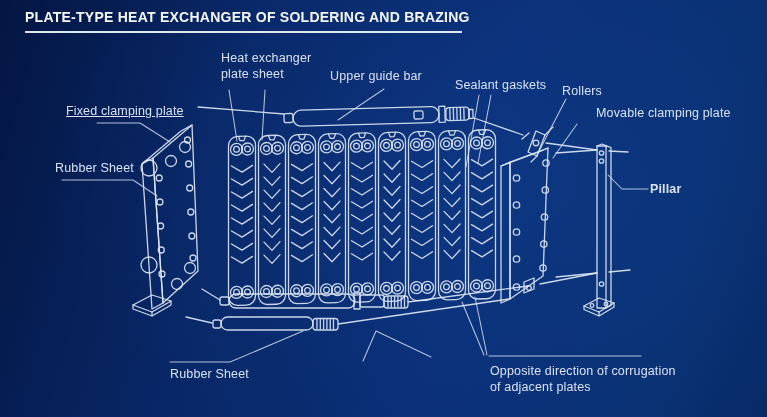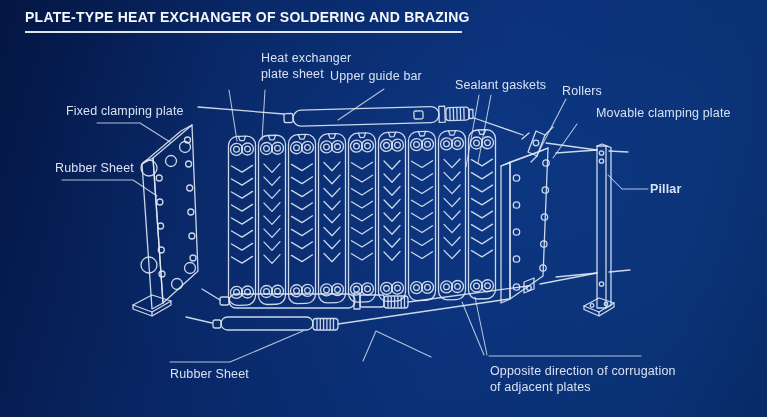--- a/index.html
+++ b/index.html
@@ -15,21 +15,21 @@
     font-size:14px;font-weight:bold;letter-spacing:.25px;white-space:nowrap;
   }
   .title-underline{
     position:absolute;left:25px;top:31px;width:437px;height:2px;
     background:rgba(243,247,252,.92);
   }
   .label{
     position:absolute;color:#d9e2f2;font-size:12.5px;line-height:16px;
     letter-spacing:.15px;
   }
-  .w105{width:108px;margin-left:40px;}
+  .w105{width:108px;}
   .w182{width:186px;}
   svg.diagram{position:absolute;left:0;top:0;}
   svg.diagram *{vector-effect:non-scaling-stroke;}
   .ln{fill:none;stroke:#e0e9f6;stroke-opacity:.9;stroke-width:1.3;
       stroke-linecap:round;stroke-linejoin:round;}
   .ld{fill:none;stroke:#e0e9f6;stroke-opacity:.8;stroke-width:1.05;
       stroke-linecap:round;stroke-linejoin:round;}
 </style>
 </head>
 <body>
@@ -192,21 +192,21 @@
   <div class="label w105" style="left:221px;top:50px;">Heat exchanger plate sheet</div>
 
   <div class="label" style="left:330px;top:68px;">Upper guide bar</div>
 
   <div class="label" style="left:455px;top:77px;">Sealant gaskets</div>
 
   <div class="label" style="left:562px;top:83px;">Rollers</div>
 
   <div class="label" style="left:568px;top:105px;margin-left:28px;">Movable clamping plate</div>
 
-  <div class="label" style="left:66px;top:103px;">Fixed clamping plate</div>
+  <div class="label" style="left:66px;top:103px;text-decoration:underline;">Fixed clamping plate</div>
 
   <div class="label" style="left:55px;top:160px;">Rubber Sheet</div>
 
   <div class="label" style="left:650px;top:181px;font-weight:bold;">Pillar</div>
 
   <div class="label" style="left:170px;top:366px;">Rubber Sheet</div>
 
 
   <div class="label w182" style="left:490px;top:363px;">Opposite direction of corrugation of adjacent plates</div>
 

